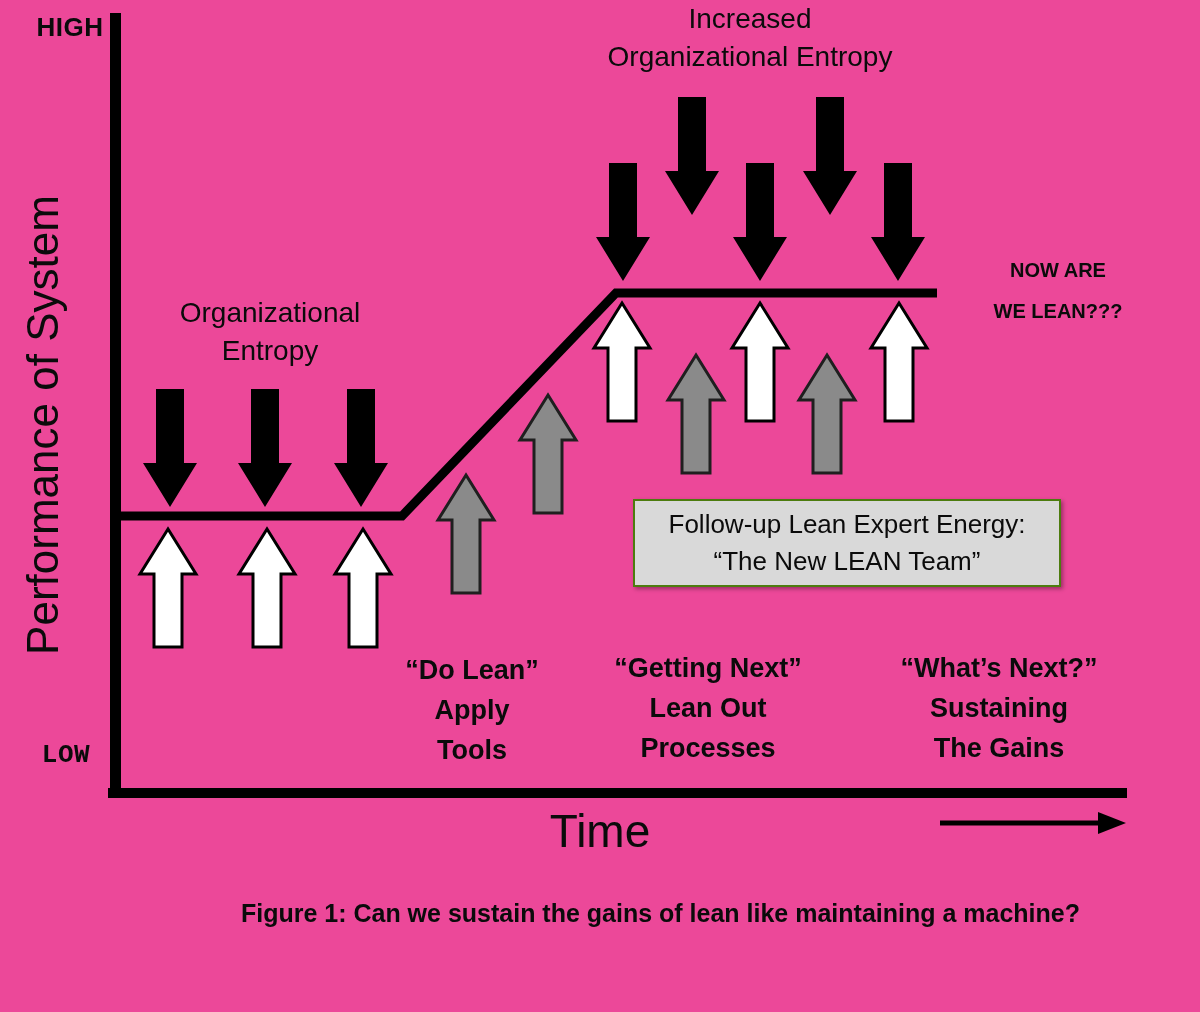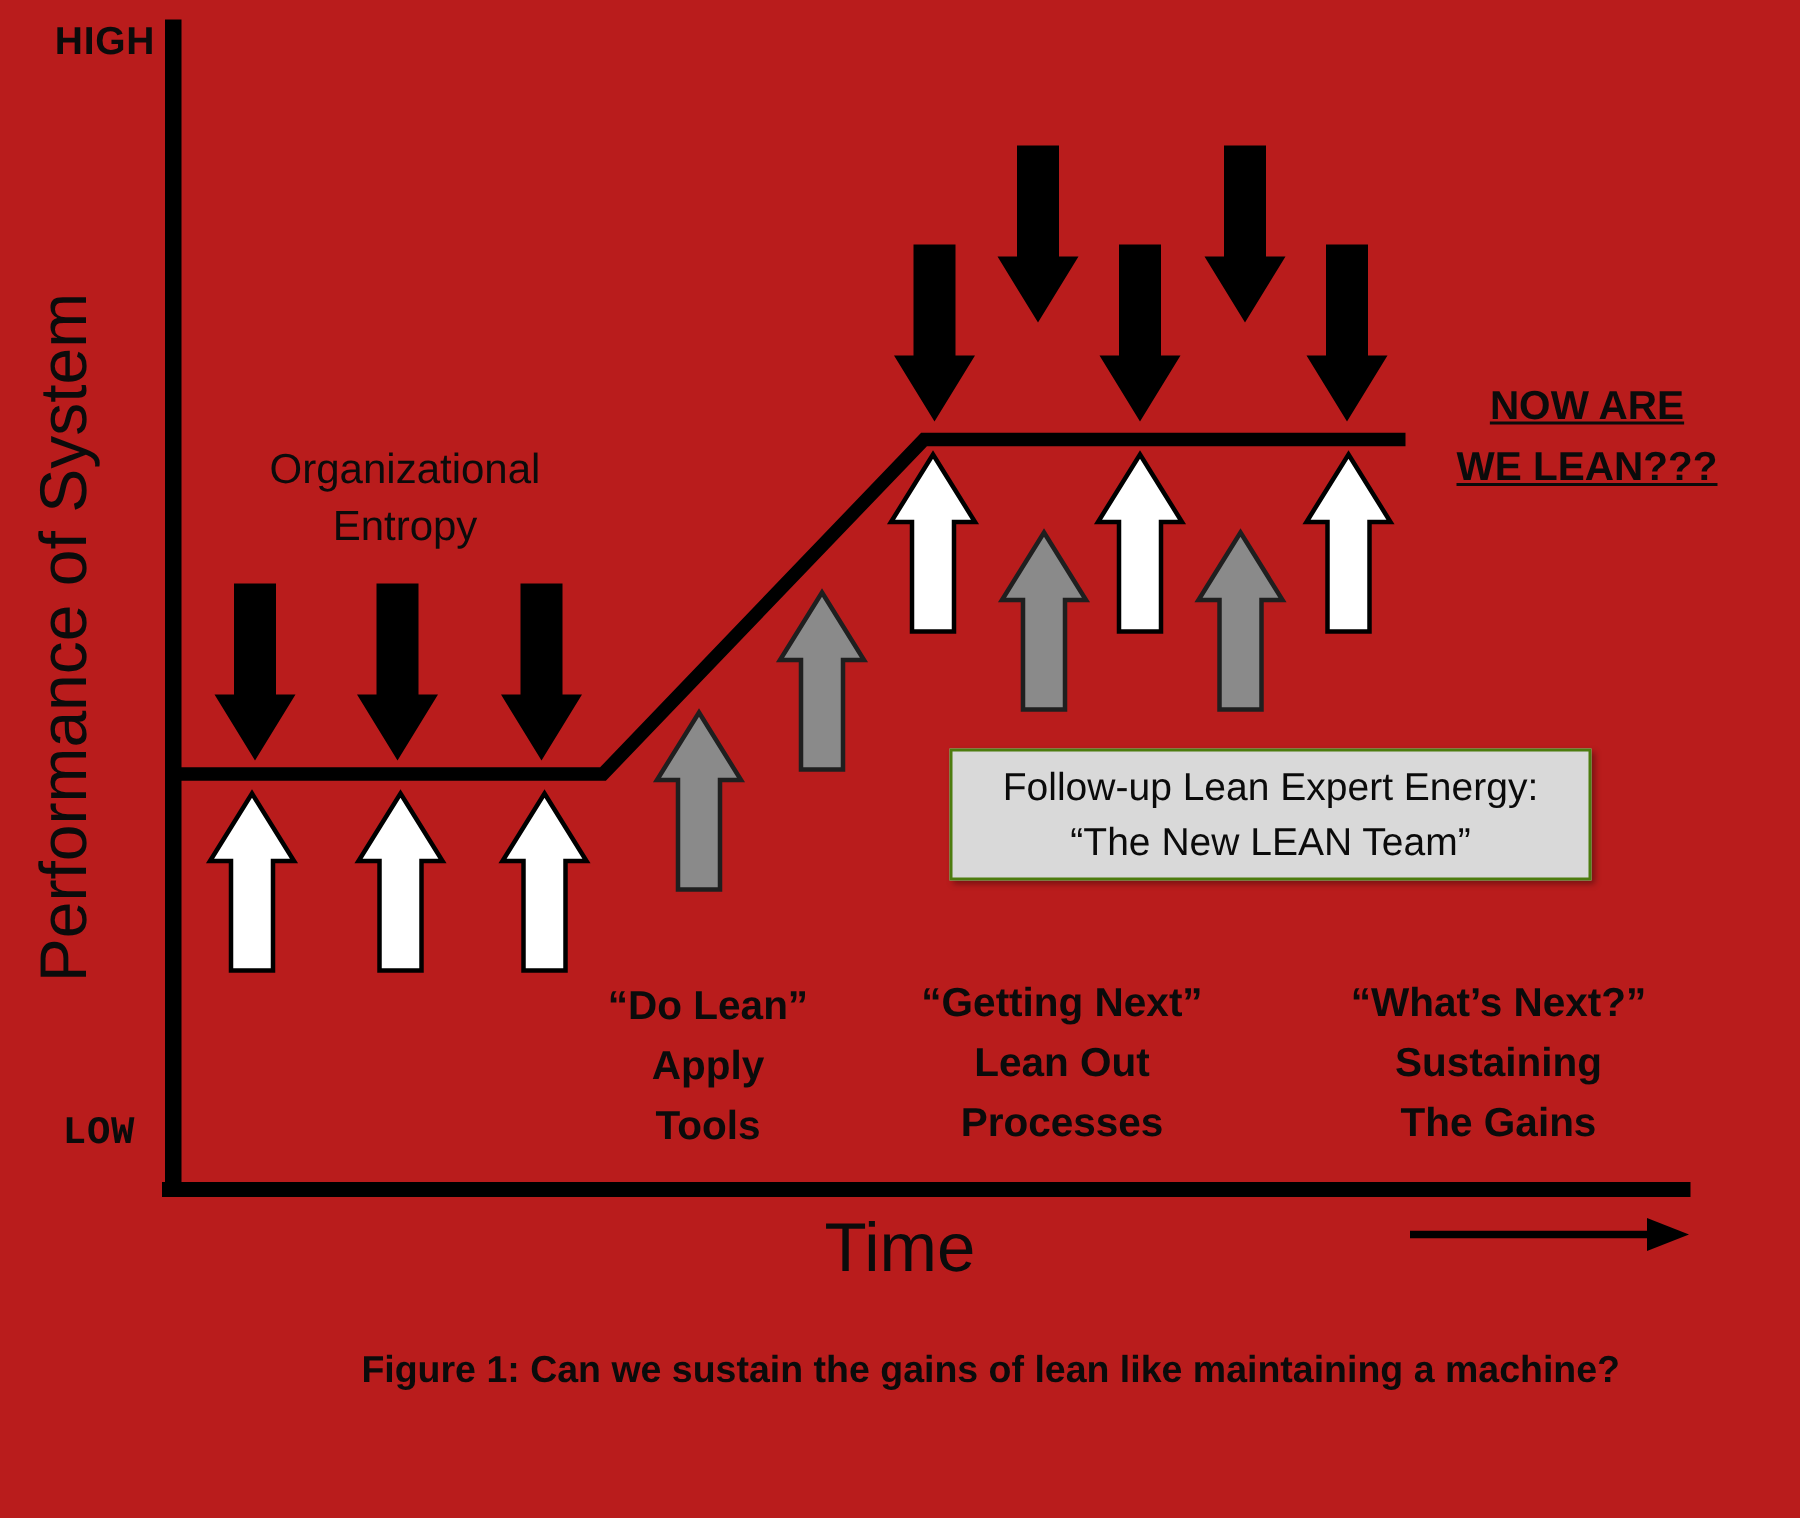--- a/index.html
+++ b/index.html
@@ -1,33 +1,33 @@
 <!DOCTYPE html>
 <html><head>
 <meta charset="utf-8">
 <style>
   html,body{margin:0;padding:0;background:#fff;}
   #canvas{
-    position:relative;width:1200px;height:1012px;background:#b91c1c;
+    position:relative;width:1200px;height:1012px;background:#ec4899;
     font-family:"Liberation Sans",sans-serif;color:#0b0b0b;overflow:hidden;
   }
   svg.overlay{position:absolute;left:0;top:0;pointer-events:none;}
   .lbl{position:absolute;text-align:center;white-space:pre-line;}
   .axis-end{font-weight:bold;font-size:26px;letter-spacing:0.5px;}
   #high-label{left:30px;top:12px;width:80px;}
   #low-label{left:26px;top:740px;width:80px;font-family:Liberation Mono, monospace;}
   #y-title{
     left:-257px;top:395px;width:600px;height:60px;line-height:60px;
     font-size:44px;transform:rotate(-90deg);transform-origin:center center;
     text-align:center;
   }
   #x-title{left:490px;top:804px;width:220px;font-size:46px;}
   #org-entropy{left:120px;top:294px;width:300px;font-size:28px;line-height:38px;}
   #increased-entropy{left:530px;top:0px;width:440px;font-size:28px;line-height:38px;}
-  #now-lean{left:938px;top:250px;width:240px;font-size:27px;line-height:41px;font-weight:bold;text-decoration:underline;}
+  #now-lean{left:938px;top:250px;width:240px;font-size:20px;line-height:41px;font-weight:bold;}
   #followup-box{
     left:633px;top:499px;width:424px;height:84px;
     background:#d9d9d9;border:2px solid #4d7c0f;
     box-shadow:2px 2px 4px rgba(0,0,0,0.35);
     font-size:26px;line-height:37px;display:flex;align-items:center;justify-content:center;
   }
   .phase{font-weight:bold;font-size:27px;line-height:40px;}
   #phase-1{left:352px;top:650px;width:240px;}
   #phase-2{left:588px;top:648px;width:240px;}
   #phase-3{left:879px;top:648px;width:240px;}
@@ -81,20 +81,22 @@
     <use href="#arr-up" x="797" y="353" width="60" height="122" fill="#8a8a8a" stroke="#1f1f1f" stroke-width="3"></use>
   </svg>
 
   <div class="lbl axis-end" id="high-label">HIGH</div>
   <div class="lbl axis-end" id="low-label">LOW</div>
   <div class="lbl" id="y-title">Performance of System</div>
   <div class="lbl" id="org-entropy">Organizational
 Entropy</div>
 
   <div class="lbl" id="x-title">Time</div>
+  <div class="lbl" id="increased-entropy">Increased
+Organizational Entropy</div>
   <div class="lbl" id="now-lean">NOW ARE
 WE LEAN???</div>
 
   <div class="lbl" id="followup-box">
     <span style="white-space:pre-line;">Follow-up Lean Expert Energy:
 “The New LEAN Team”</span>
   </div>
 
   <div class="lbl phase" id="phase-1">“Do Lean”
 Apply

